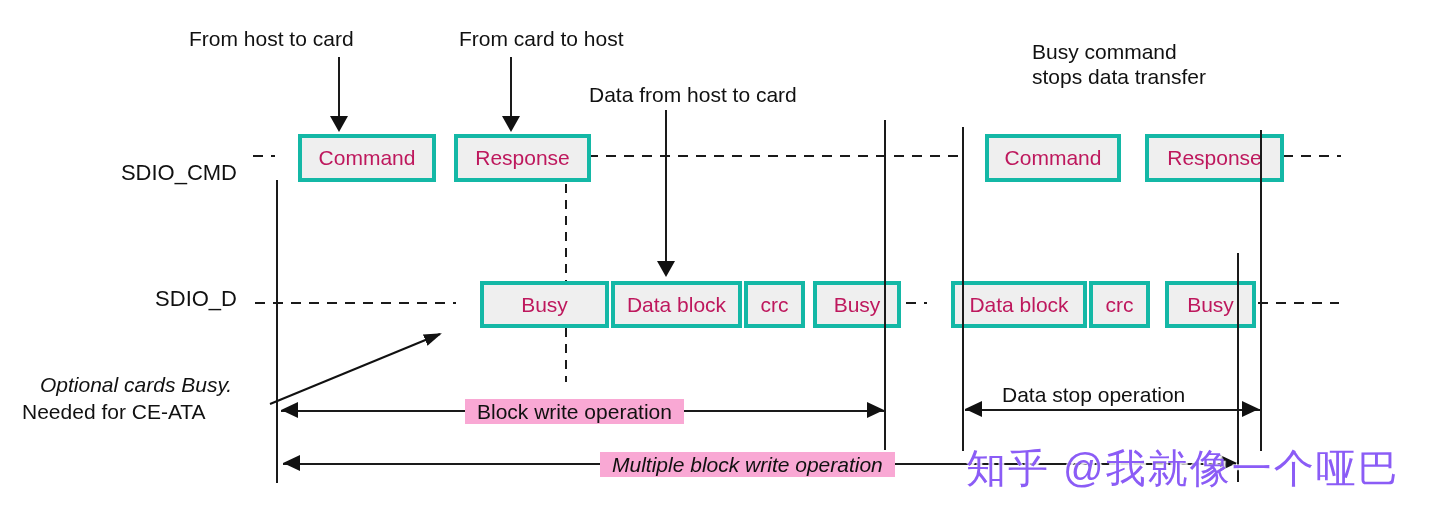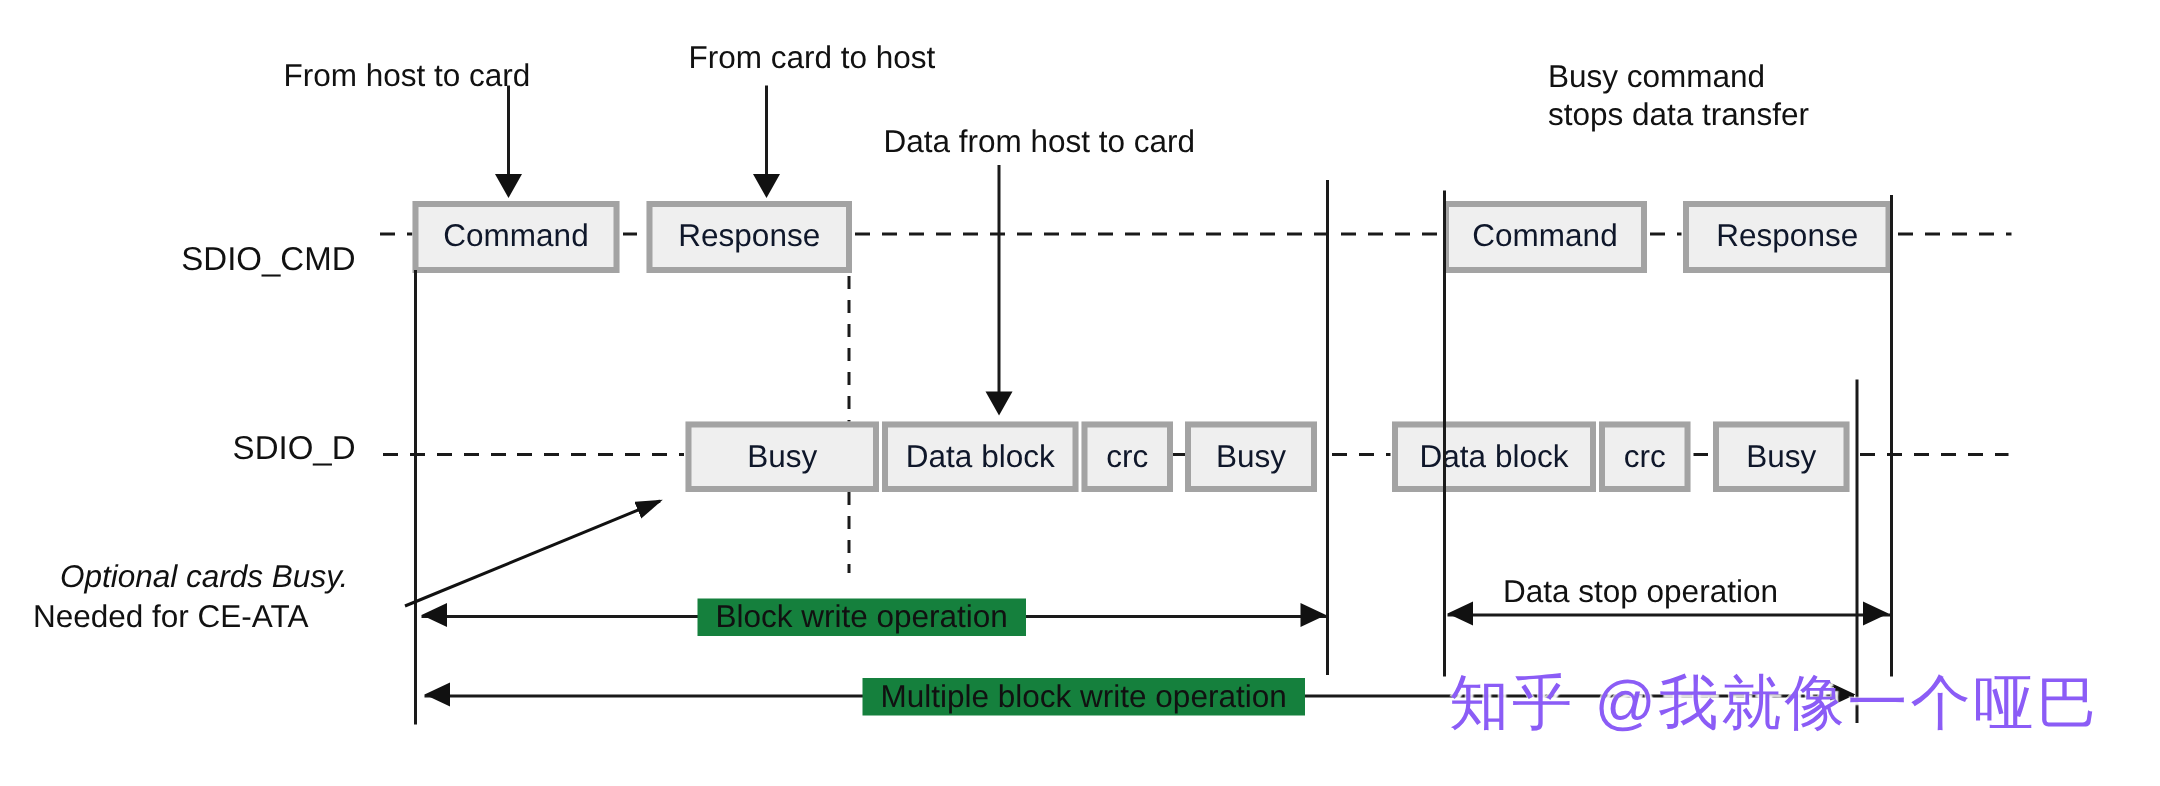--- a/index.html
+++ b/index.html
@@ -4,38 +4,38 @@
 <style>
   html,body{margin:0;padding:0;background:#fff;}
   #stage{
     position:relative;width:1440px;height:524px;background:#ffffff;overflow:hidden;
     font-family:"Liberation Sans","DejaVu Sans",sans-serif;color:#111;
   }
   .txt{position:absolute;font-size:21px;line-height:25px;white-space:nowrap;color:#111;}
   .sig{position:absolute;font-size:22px;white-space:nowrap;color:#111;text-align:right;width:142px;}
   .box{
     position:absolute;box-sizing:border-box;height:48px;top:134px;
-    background:#efefef;border:4px solid #a3a3a3;
+    background:#efefef;border:4px solid #14b8a6;
     display:flex;align-items:center;justify-content:center;
-    font-size:21px;color:#0f172a;z-index:2;white-space:nowrap;
+    font-size:21px;color:#be185d;z-index:2;white-space:nowrap;margin-left:23px;
   }
   .boxd{top:281px;height:47px;}
   .dash-h{position:absolute;height:2px;z-index:1;
     background:repeating-linear-gradient(90deg,#1a1a1a 0 10px,transparent 10px 18px);}
   .vline{position:absolute;width:2px;background:#1a1a1a;z-index:3;}
   .vdash{position:absolute;width:2px;z-index:1;
     background:repeating-linear-gradient(180deg,#1a1a1a 0 9px,transparent 9px 16px);}
   .hline{position:absolute;height:2px;background:#1a1a1a;z-index:2;}
   .head-down{position:absolute;width:0;height:0;z-index:3;
     border-left:9px solid transparent;border-right:9px solid transparent;border-top:16px solid #111;}
   .head-left{position:absolute;width:0;height:0;z-index:3;
     border-top:8px solid transparent;border-bottom:8px solid transparent;border-right:17px solid #111;}
   .head-right{position:absolute;width:0;height:0;z-index:3;
     border-top:8px solid transparent;border-bottom:8px solid transparent;border-left:17px solid #111;}
-  .onwhite{background:#15803d;padding:0 12px;z-index:4;}
+  .onwhite{background:#f9a8d4;padding:0 12px;z-index:4;}
   #watermark{
     position:absolute;left:966px;top:441px;z-index:6;
     font-size:40px;letter-spacing:2px;white-space:nowrap;color:#8b5cf6;
     text-shadow:2px 2px 1px rgba(255,255,255,.95),-1px -1px 0 rgba(255,255,255,.7);
   }
 </style>
 </head>
 <body>
 
 <div id="stage">
@@ -68,21 +68,21 @@
   <div class="box" style="left:1122px;width:139px;">Response</div>
 
   <div class="box boxd" style="left:457px;width:129px;">Busy</div>
   <div class="box boxd" style="left:588px;width:131px;">Data block</div>
   <div class="box boxd" style="left:721px;width:61px;">crc</div>
   <div class="box boxd" style="left:790px;width:88px;">Busy</div>
   <div class="box boxd" style="left:928px;width:136px;">Data block</div>
   <div class="box boxd" style="left:1066px;width:61px;">crc</div>
   <div class="box boxd" style="left:1142px;width:91px;">Busy</div>
 
-  <div class="txt" style="left:189px;top:38px;">From host to card</div>
+  <div class="txt" style="left:189px;top:26px;">From host to card</div>
   <div class="vline" style="left:338px;top:57px;height:61px;"></div>
   <div class="head-down" style="left:330px;top:116px;"></div>
 
   <div class="txt" style="left:459px;top:26px;">From card to host</div>
   <div class="vline" style="left:510px;top:57px;height:61px;"></div>
   <div class="head-down" style="left:502px;top:116px;"></div>
 
   <div class="txt" style="left:589px;top:82px;text-align:center;">Data from host to card</div>
   <div class="vline" style="left:665px;top:110px;height:153px;"></div>
   <div class="head-down" style="left:657px;top:261px;"></div>
@@ -109,17 +109,17 @@
   <div class="txt onwhite" style="left:465px;top:399px;">Block write operation</div>
 
   <div class="hline" style="left:965px;top:409px;width:295px;"></div>
   <div class="head-left" style="left:965px;top:401px;"></div>
   <div class="head-right" style="left:1242px;top:401px;"></div>
   <div class="txt" style="left:1002px;top:382px;z-index:4;">Data stop operation</div>
 
   <div class="hline" style="left:283px;top:463px;width:953px;"></div>
   <div class="head-left" style="left:283px;top:455px;"></div>
   <div class="head-right" style="left:1220px;top:455px;"></div>
-  <div class="txt onwhite" style="left:575px;top:452px;">Multiple block write operation</div>
+  <div class="txt onwhite" style="left:600px;top:452px;font-style:italic;">Multiple block write operation</div>
 
   <div id="watermark">知乎 @我就像一个哑巴</div>
 
 </div>
 
 </body></html>

